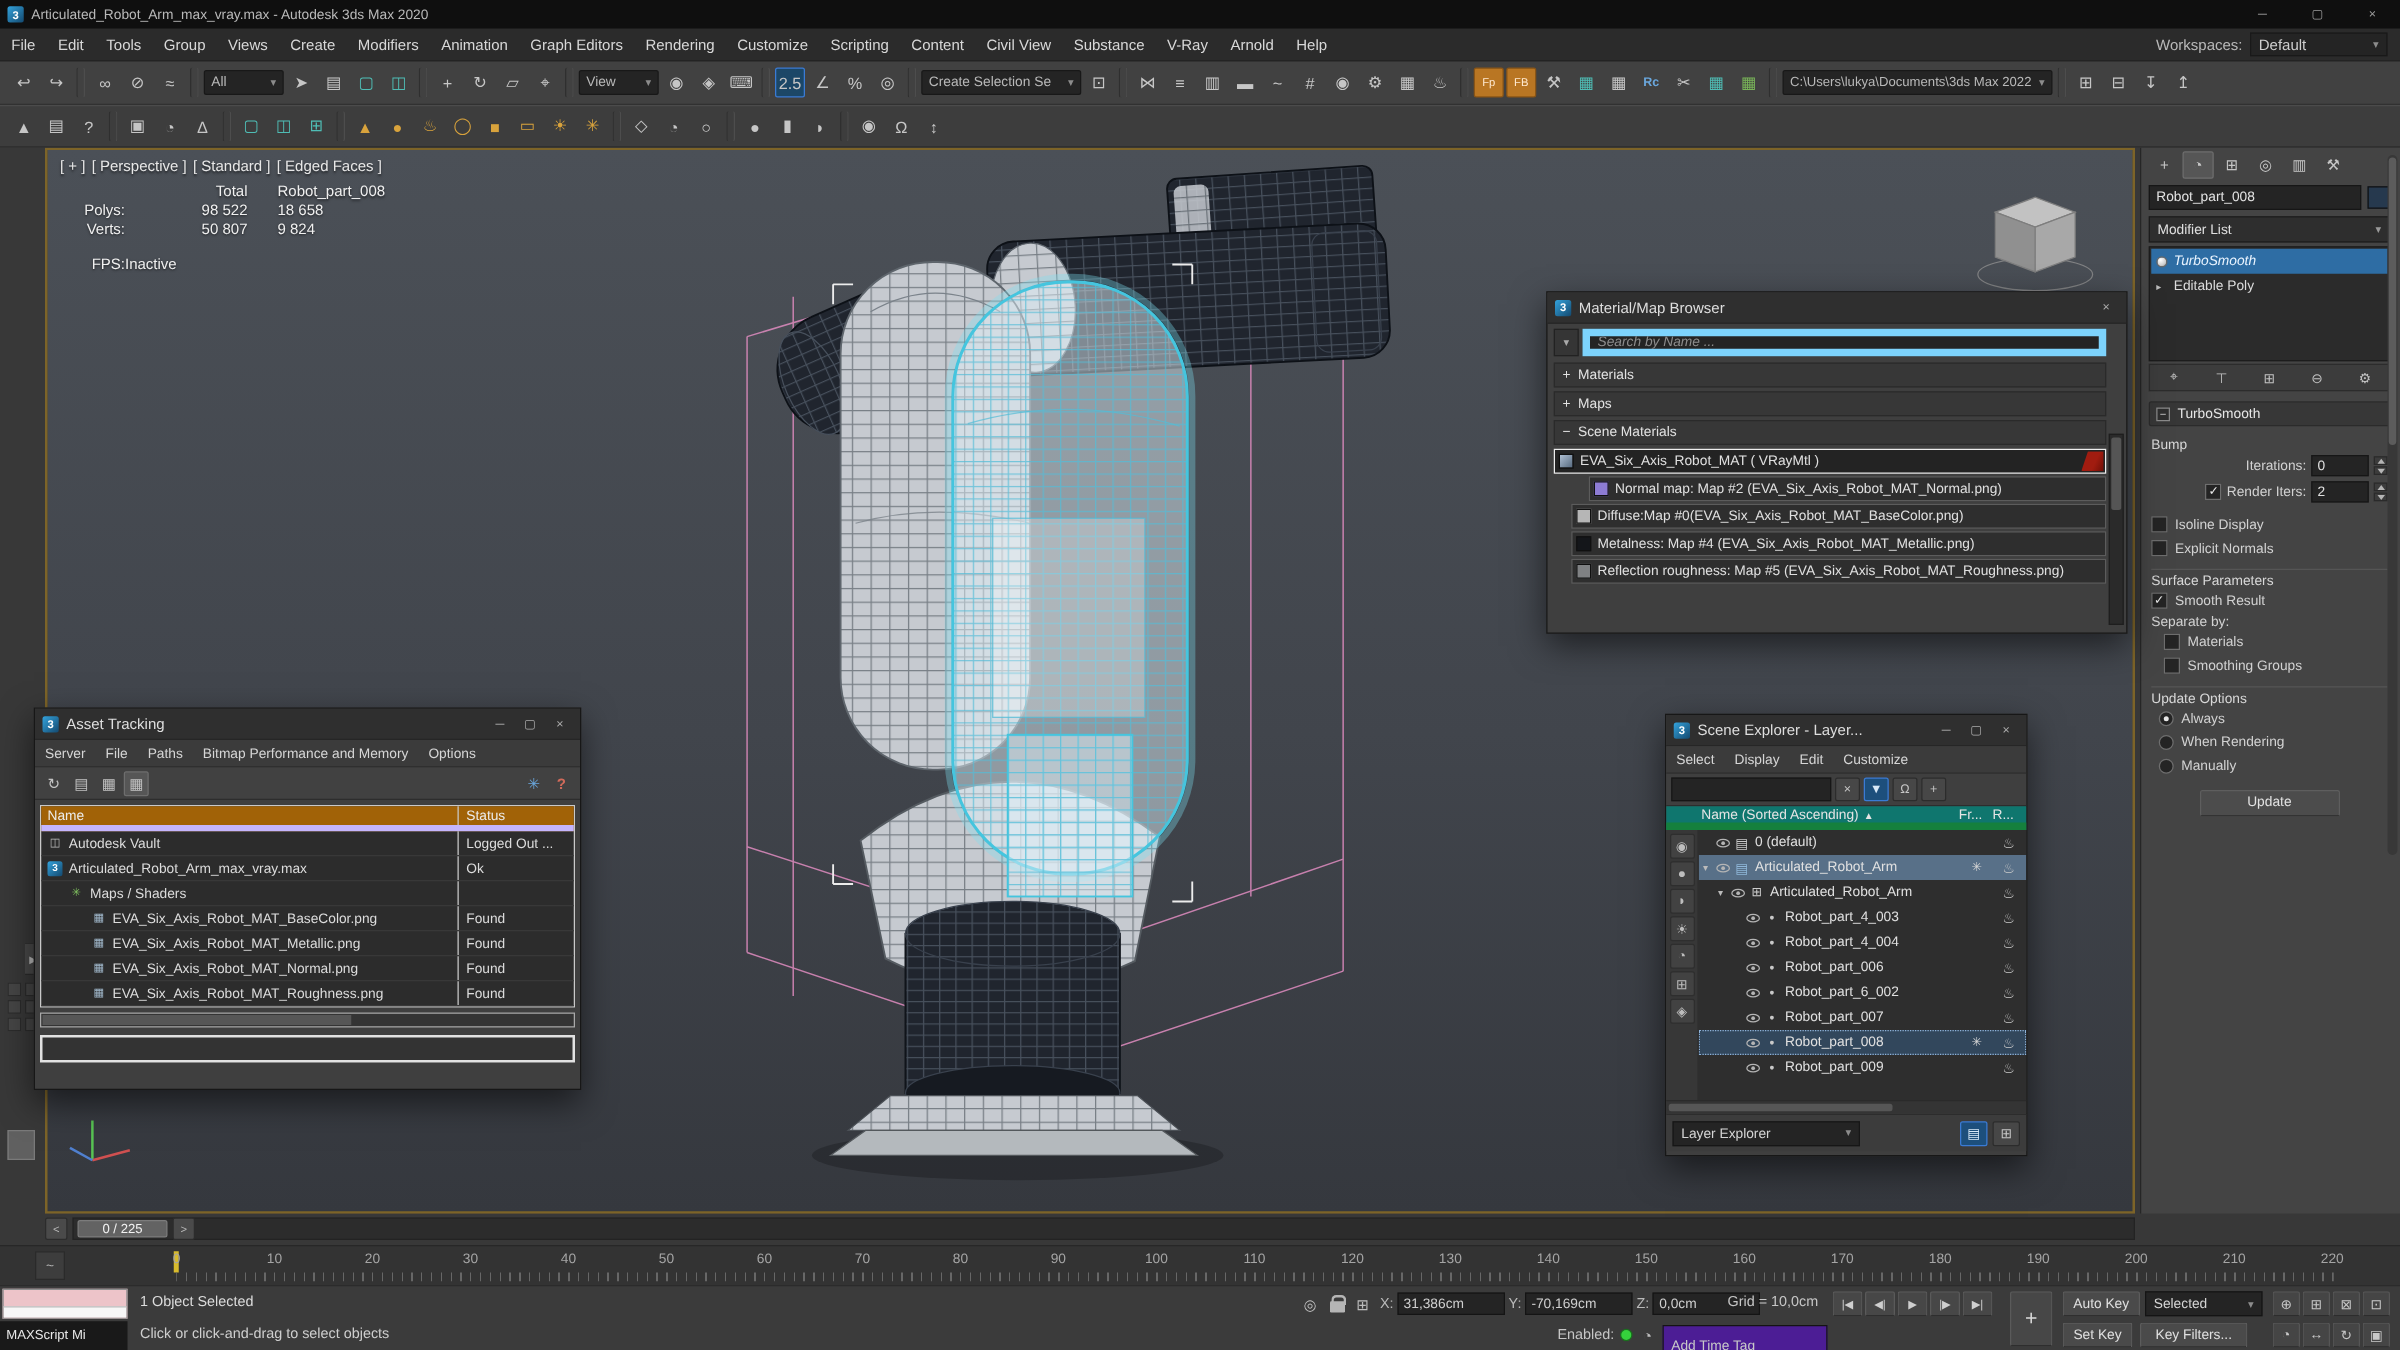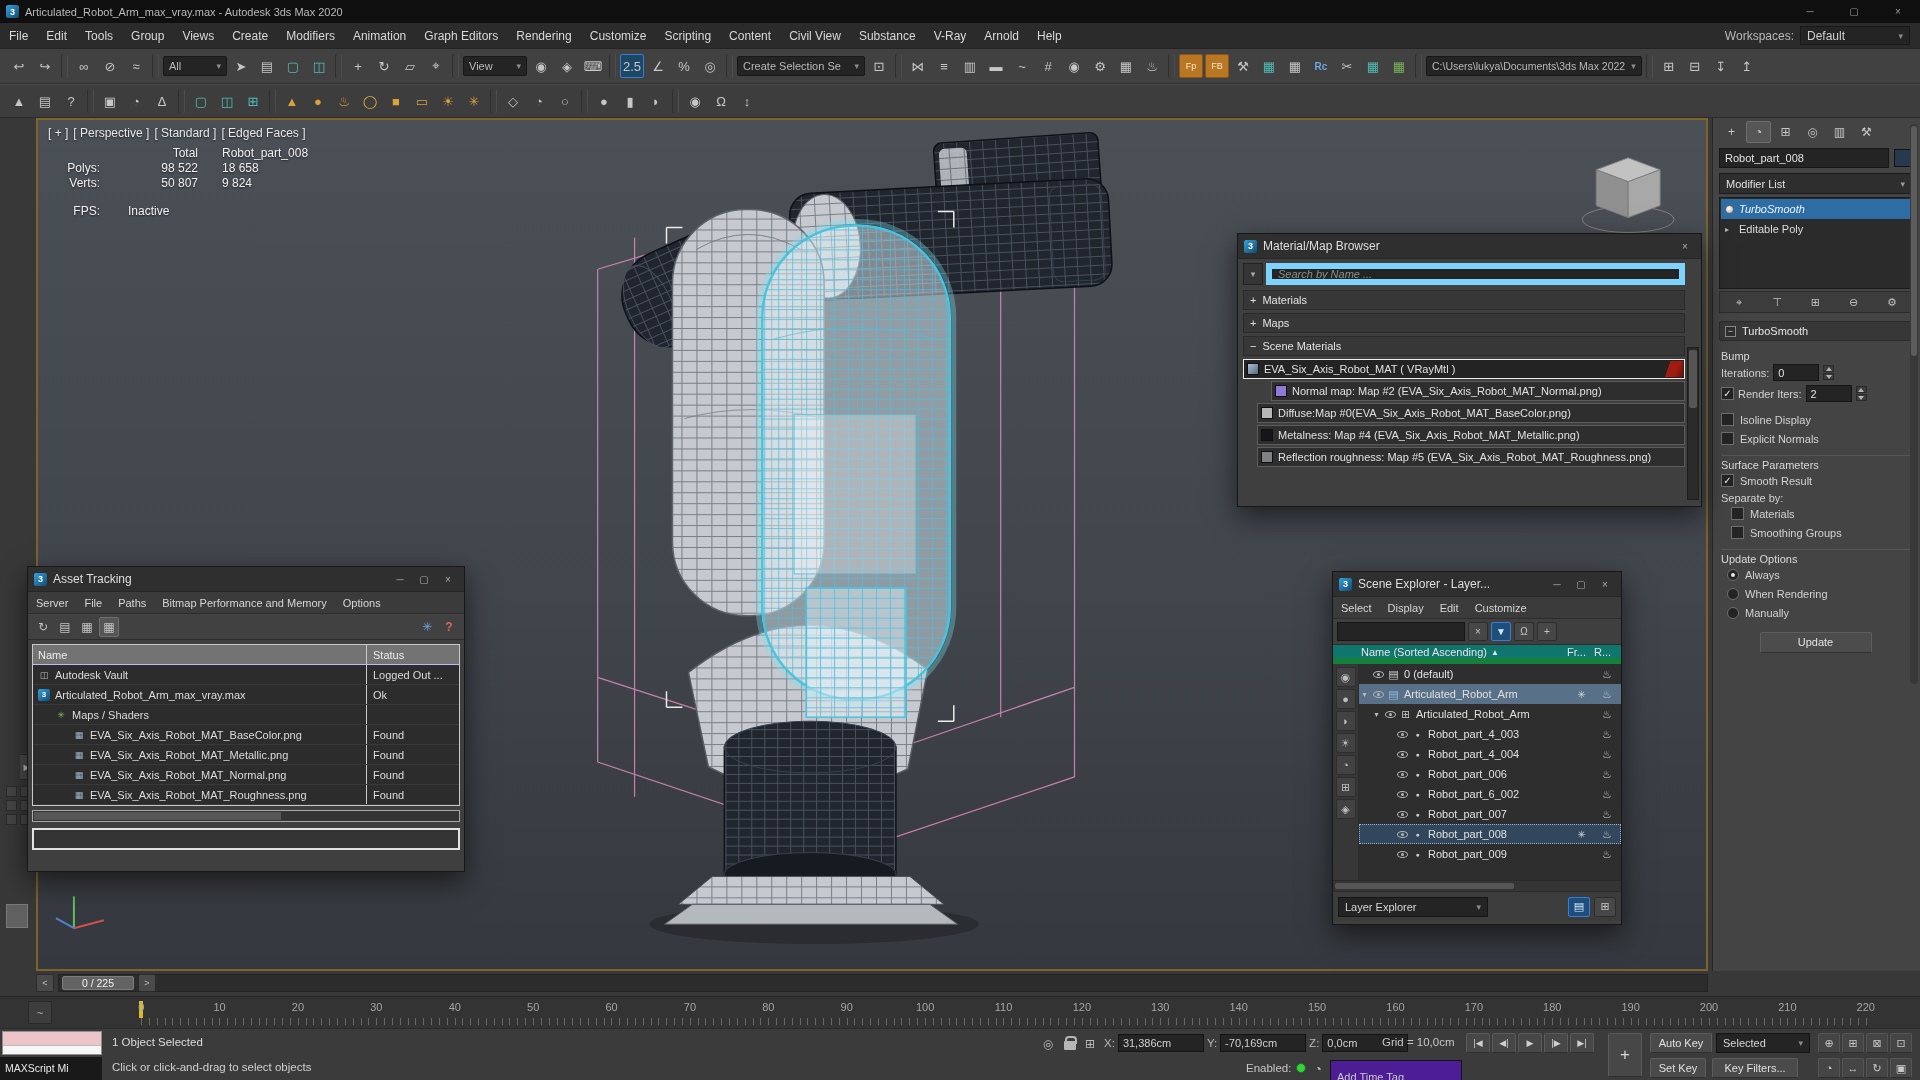--- a/index.html
+++ b/index.html
@@ -39,21 +39,21 @@
 .layout-tab{width:11px;height:11px;background:#464646;border:1px solid #2c2c2c}
 .layout-tab-big{position:absolute;left:6px;top:786px;width:22px;height:24px;background:#606060;border:1px solid #7a7a7a}
 
 .viewport{position:absolute;left:36px;top:118px;width:1672px;height:853px;background:linear-gradient(180deg,#4b5057 0%,#41454c 55%,#35383e 100%);border:2px solid #7d6428;z-index:1;overflow:hidden}
 .vp-svg{position:absolute;inset:0;width:100%;height:100%}
 .vp-label{position:absolute;left:10px;top:6px;display:flex;gap:5px;color:#e8e8e8;font-size:12px;z-index:2;text-shadow:0 1px 2px rgba(0,0,0,.6)}
 .vp-stats{position:absolute;left:16px;top:26px;color:#f0f0f0;font-size:12px;z-index:2;text-shadow:0 1px 2px rgba(0,0,0,.6)}
 .stats-grid{display:grid;grid-template-columns:46px 74px 128px;column-gap:24px;line-height:15px}
 .sg-r{text-align:right}
 .sg-l{text-align:left}
-.fps-row{margin-top:13px;display:grid;grid-template-columns:46px auto;column-gap:28px}
+.fps-row{margin-top:13px;display:grid;grid-template-columns:46px auto;column-gap:0}
 
 .fwin{position:absolute;background:#3f3f3f;border:1px solid #171717;box-shadow:0 10px 26px rgba(0,0,0,.55);z-index:6}
 .fwin-title{height:25px;background:#2f2f2f;border-bottom:1px solid #262626;display:flex;align-items:center;gap:6px;padding:0 4px 0 6px;color:#dedede;font-size:12px}
 .fwin-btn{width:24px;height:19px;display:flex;align-items:center;justify-content:center;color:#ababab;font-size:10px}
 .fwin-spacer{margin-left:auto;display:flex}
 
 .matwin{left:1237px;top:233px;width:465px;height:274px}
 .mmb-body{padding:4px 16px 4px 5px;position:relative;height:calc(100% - 25px)}
 .mmb-search{display:flex;gap:3px;height:22px;margin-bottom:5px}
 .mmb-opt{width:20px;height:22px;background:#353535;border:1px solid #222;display:flex;align-items:center;justify-content:center;color:#aaa;font-size:9px}
@@ -77,21 +77,21 @@
 .assetwin{left:27px;top:566px;width:438px;height:306px}
 .at-menu{height:22px;background:#3b3b3b;display:flex;align-items:center;border-bottom:1px solid #2d2d2d}
 .at-menu span{padding:0 8px;font-size:11px;color:#d6d6d6;white-space:nowrap}
 .at-toolbar{height:26px;background:#414141;display:flex;align-items:center;padding:0 4px;border-bottom:1px solid #2d2d2d}
 .at-ticon{width:20px;height:20px;margin:0 1px;display:inline-flex;align-items:center;justify-content:center;color:#c2c2c2;font-size:12px;border-radius:2px}
 .at-ticon.active{background:#565656;border:1px solid #6e6e6e}
 .at-ticon.blue{color:#6aa7dd}
 .at-ticon.red{color:#d06a5a;font-weight:bold}
 .at-right{margin-left:auto;display:flex}
 .at-table{margin:4px;border:1px solid #c9c9c9;background:#2c2c2c}
-.at-head{display:flex;height:20px;background:#737373;border-bottom:1px solid #c4b5fd;color:#ececec;font-size:11px}
+.at-head{display:flex;height:20px;background:#a16207;border-bottom:5px solid #c4b5fd;color:#ececec;font-size:11px}
 .at-head .at-name{font-weight:normal}
 .at-name{flex:1;display:flex;align-items:center;gap:5px;padding-left:5px;border-right:1px solid #c9c9c9;overflow:hidden;white-space:nowrap}
 .at-status{width:92px;display:flex;align-items:center;padding-left:6px}
 .at-row{display:flex;height:20px;color:#dcdcdc;font-size:11px;border-bottom:1px solid #383838}
 .at-row .at-name.ind1{padding-left:22px}
 .at-row .at-name.ind2{padding-left:40px}
 .ai{width:12px;height:12px;flex:0 0 auto;display:inline-flex;align-items:center;justify-content:center;font-size:9px}
 .ai-vault{color:#b9b9b9}.ai-vault::before{content:"◫"}
 .ai-max{background:linear-gradient(135deg,#33a3dd,#14496f);border-radius:2px;color:#fff;font-weight:bold;font-size:8px}.ai-max::before{content:"3"}
 .ai-shader{color:#7fbf5f}.ai-shader::before{content:"✳"}
@@ -155,21 +155,21 @@
 .cp-stackrow.sel{background:#2e6da4;color:#eaf4ff;font-style:italic}
 .bulb{width:9px;height:9px;border-radius:50%;background:radial-gradient(circle at 35% 30%,#fff,#cfcfcf 60%,#8b8b8b);border:1px solid #666;flex:0 0 auto}
 .cp-stackexp{font-size:8px;color:#bbb;width:9px}
 .cp-stackfoot{margin:2px 8px 0 6px;height:22px;background:#3c3c3c;border:1px solid #2c2c2c;display:flex;align-items:center;justify-content:space-around}
 .cp-fico{width:20px;height:18px;display:flex;align-items:center;justify-content:center;color:#c2c2c2;font-size:11px}
 .cp-rollout{margin:8px 8px 0 6px;height:20px;background:#373737;border:1px solid #2b2b2b;border-radius:2px;display:flex;align-items:center;gap:6px;padding:0 5px;color:#e6e6e6}
 .cp-minus{width:11px;height:11px;border:1px solid #8a8a8a;display:inline-flex;align-items:center;justify-content:center;font-size:9px;color:#cfcfcf;background:#2e2e2e}
 .cp-body{padding:4px 10px 0 8px;color:#d2d2d2}
 .cp-sect{margin-top:7px;padding-top:3px;border-top:1px solid #555;color:#d8d8d8}
 .cp-sect.first{border-top:none;margin-top:2px}
-.prow{display:flex;align-items:center;justify-content:flex-start;gap:4px;height:21px}
+.prow{display:flex;align-items:center;justify-content:flex-end;gap:4px;height:21px}
 .spin{width:46px;height:17px;background:#242424;border:1px solid #161616;color:#e0e0e0;display:inline-flex;align-items:center;padding:0 4px}
 .spin-btns{display:inline-flex;flex-direction:column;gap:1px}
 .sa{width:11px;height:7px;background:#3c3c3c;border:1px solid #2a2a2a;display:flex;align-items:center;justify-content:center}
 .sa::after{content:"";width:0;height:0;border-left:3px solid transparent;border-right:3px solid transparent}
 .sa.up::after{border-bottom:4px solid #b5b5b5}
 .sa.dn::after{border-top:4px solid #b5b5b5}
 .crow{display:flex;align-items:center;gap:6px;height:19px}
 .cb{width:13px;height:13px;background:#242424;border:1px solid #6e6e6e;display:inline-flex;align-items:center;justify-content:center;font-size:10px;color:#ececec;flex:0 0 auto}
 .cb.checked::after{content:"✓"}
 .rb{width:12px;height:12px;border-radius:50%;background:#242424;border:1px solid #6e6e6e;position:relative;flex:0 0 auto}

